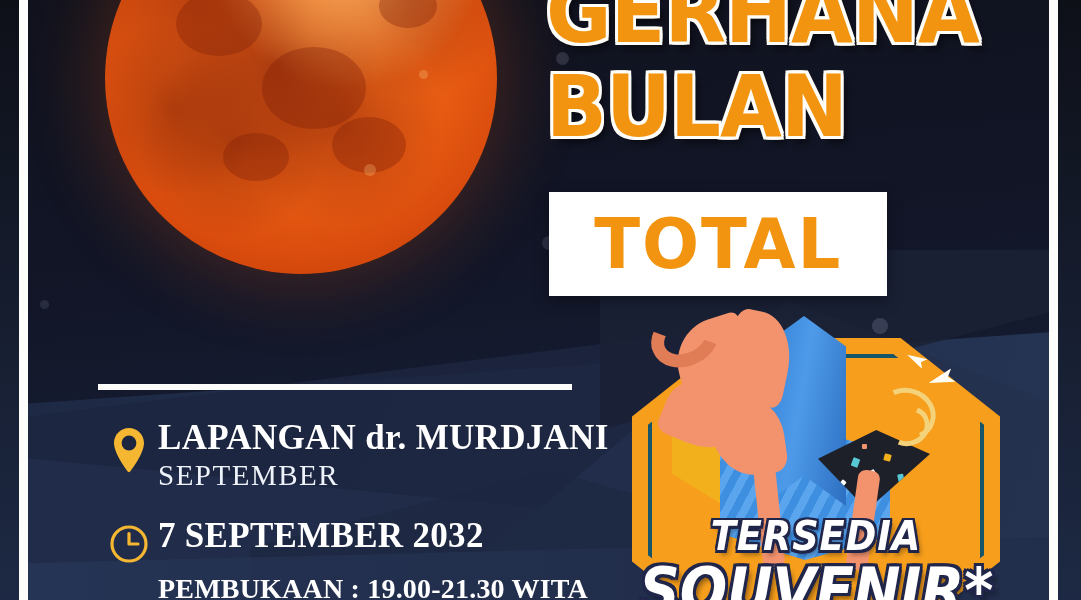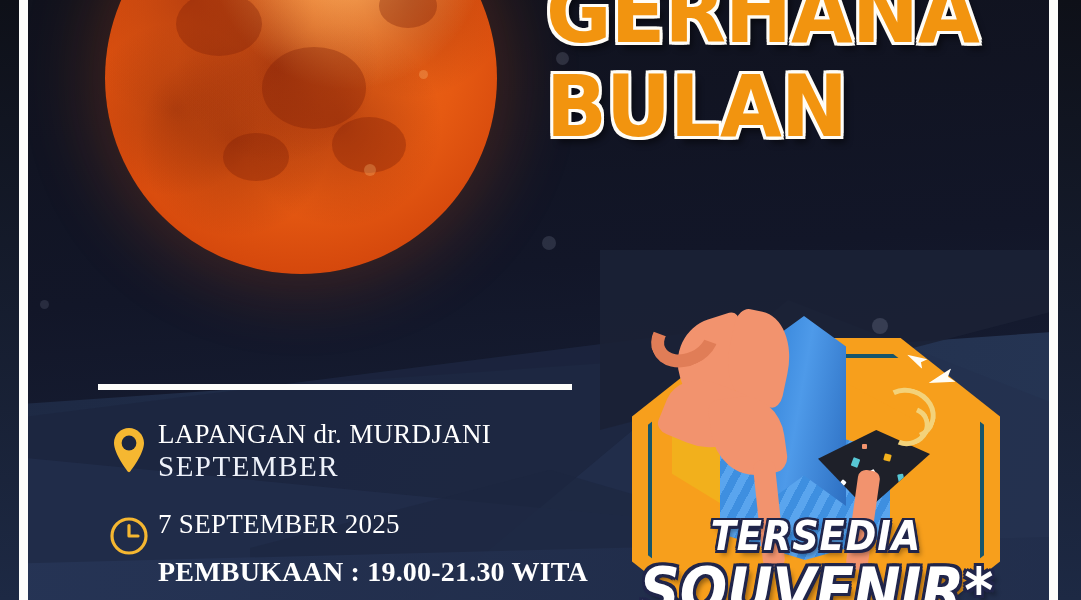--- a/index.html
+++ b/index.html
@@ -87,21 +87,21 @@
 
   
   .divider{position:absolute;left:98px;top:384px;width:474px;height:6px;background:#fdfdfb;}
 
   
   .info{position:absolute;left:100px;top:420px;width:560px;}
   .row{display:flex;align-items:flex-start;margin-bottom:26px;}
   .ico{width:58px;flex:0 0 58px;display:flex;justify-content:center;padding-top:6px;}
   .txtcol{flex:1;}
   .big{
-    font-family:"Liberation Serif",serif;font-weight:400;font-size:27px;
+    font-family:"Liberation Serif",serif;font-weight:700;font-size:35px;
     color:#ffffff;line-height:1.05;letter-spacing:.3px;white-space:nowrap;
   }
   .sub{
     font-family:"Liberation Serif",serif;font-weight:400;font-size:29px;
     color:#eef2fa;line-height:1.15;letter-spacing:1.5px;white-space:nowrap;margin-top:2px;
   }
   .sub-b{
     font-family:"Liberation Serif",serif;font-weight:700;font-size:28px;
     color:#ffffff;line-height:1.1;letter-spacing:.2px;white-space:nowrap;margin-top:19px;
   }
@@ -193,20 +193,23 @@
 
       <div class="speck" style="left:66%;top:72%;width:12px;height:12px;"></div>
       <div class="speck" style="left:80%;top:48%;width:9px;height:9px;"></div>
     </div>
   </div>
 
   <div class="headline">
     <div class="hl-line hl1">GERHANA</div>
     <div class="hl-line hl2">BULAN</div>
   </div>
+  <div class="total-box">
+    <span class="total-txt">TOTAL</span>
+  </div>
 
   <div class="divider"></div>
 
   <div class="info">
 
     <div class="row">
       <div class="ico">
         <svg width="38" height="48" viewBox="0 0 38 48" aria-hidden="true">
           <path d="M19 2C10.7 2 4 8.7 4 17c0 10.8 13 27.5 14.1 28.8.5.6 1.3.6 1.8 0C21 44.5 34 27.8 34 17 34 8.7 27.3 2 19 2z" fill="#f5b731"></path>
           <circle cx="19" cy="17" r="7.4" fill="#1b2540"></circle>
@@ -219,21 +222,21 @@
     </div>
 
     <div class="row">
       <div class="ico">
         <svg width="40" height="40" viewBox="0 0 40 40" aria-hidden="true">
           <circle cx="20" cy="20" r="17" fill="none" stroke="#f5b731" stroke-width="3.2"></circle>
           <path d="M20 9.5 V20 H29" fill="none" stroke="#f5b731" stroke-width="3.2" stroke-linecap="round" stroke-linejoin="round"></path>
         </svg>
       </div>
       <div class="txtcol">
-        <div class="big">7 SEPTEMBER 2025</div>
+        <div class="big">7 SEPTEMBER 2032</div>
         <div class="sub-b">PEMBUKAAN : 19.00-21.30 WITA</div>
       </div>
     </div>
 
   </div>
 
   <div class="badge">
     <div class="badge-oct"></div>
     <div class="badge-oct-in"></div>
 

